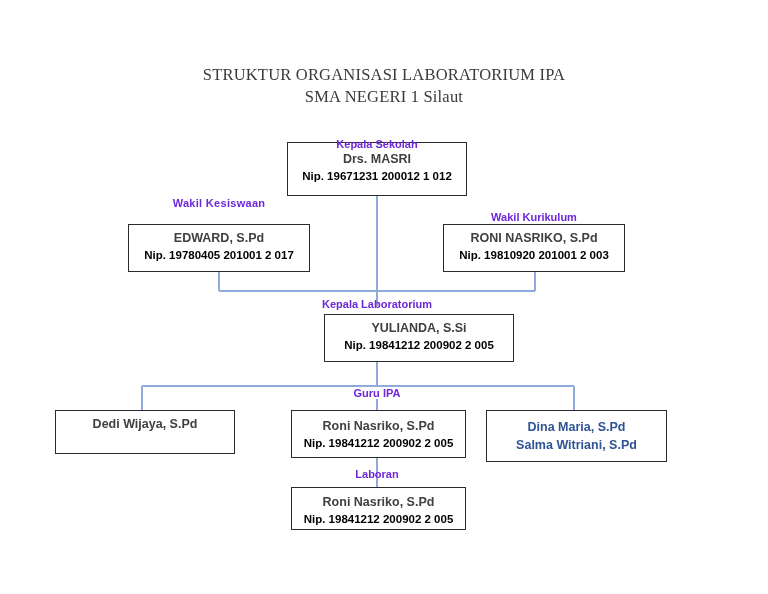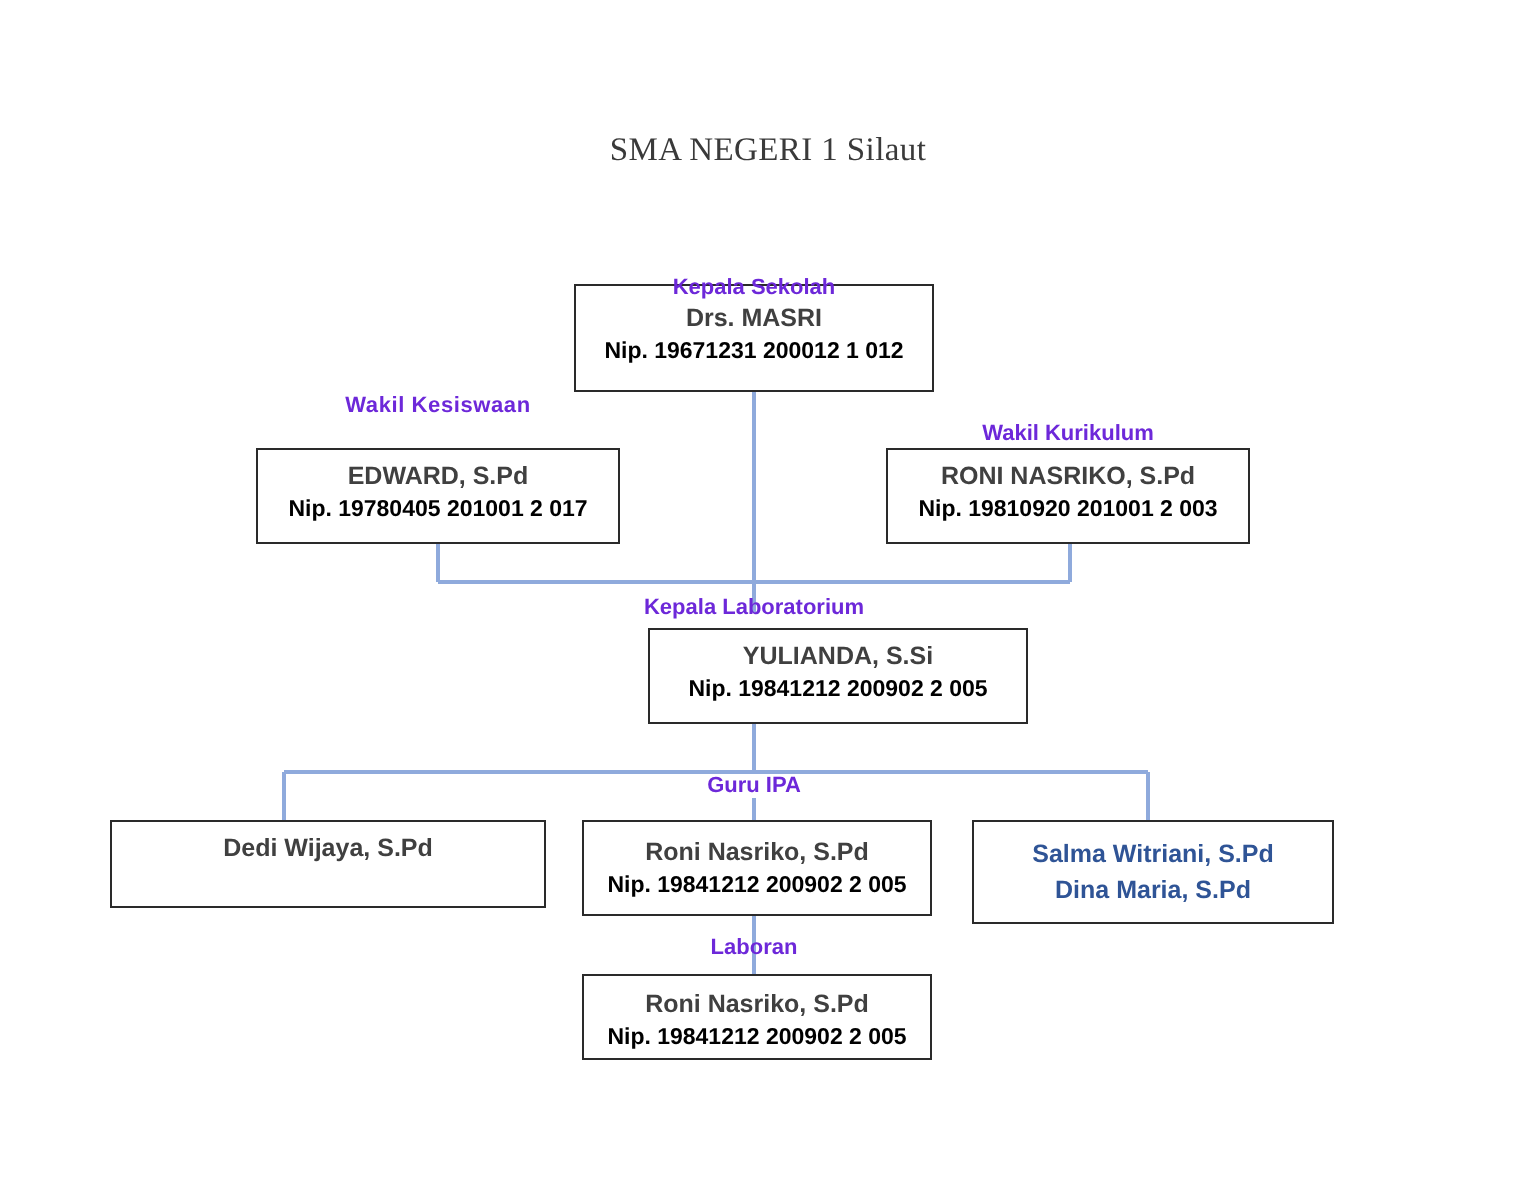--- a/index.html
+++ b/index.html
@@ -95,20 +95,21 @@
     white-space: nowrap;
     line-height: 18px;
   }
 </style>
 </head>
 <body>
 
 <div id="chart">
 
   <div class="title-block">
+    <div class="title-line">STRUKTUR ORGANISASI LABORATORIUM IPA</div>
     <div class="title-line">SMA NEGERI 1 Silaut</div>
   </div>
 
   <svg id="connectors" width="768" height="594" viewBox="0 0 768 594">
     <g stroke="#8faadc" stroke-width="2" fill="none" shape-rendering="crispEdges">
 
       <line x1="377" y1="196" x2="377" y2="306"></line>
 
       <line x1="219" y1="272" x2="219" y2="291"></line>
       <line x1="535" y1="272" x2="535" y2="291"></line>
@@ -145,32 +146,32 @@
   </div>
 
   <div class="node-label" style="left:277px; top:298px; width:200px;">Kepala Laboratorium</div>
   <div class="node-box" style="left:283px; top:314px; width:190px; height:48px; padding-top:5px;margin-left:41px;">
     <div class="node-name">YULIANDA, S.Si</div>
     <div class="node-nip">Nip. 19841212 200902 2 005</div>
   </div>
 
   <div class="node-label" style="left:277px; top:387px; width:200px; z-index:4; background:#ffffff;">Guru   IPA</div>
 
-  <div class="node-box" style="left:55px; top:410px; width:218px; height:44px; padding-top:5px;">
+  <div class="node-box" style="left:55px; top:410px; width:180px; height:44px; padding-top:5px;">
     <div class="node-name">Dedi Wijaya, S.Pd</div>
   </div>
 
   <div class="node-box" style="left:291px; top:410px; width:175px; height:48px; padding-top:7px;">
     <div class="node-name">Roni Nasriko, S.Pd</div>
     <div class="node-nip">Nip. 19841212 200902 2 005</div>
   </div>
 
   <div class="node-box" style="left:486px; top:410px; width:181px; height:52px; padding-top:7px;">
+    <div class="node-name2">Dina Maria, S.Pd</div>
     <div class="node-name2">Salma Witriani, S.Pd</div>
-    <div class="node-name2">Dina Maria, S.Pd</div>
   </div>
 
   <div class="node-label" style="left:277px; top:468px; width:200px; z-index:4;">Laboran</div>
   <div class="node-box" style="left:291px; top:487px; width:175px; height:43px; padding-top:6px;">
     <div class="node-name">Roni Nasriko, S.Pd</div>
     <div class="node-nip">Nip. 19841212 200902 2 005</div>
   </div>
 
 </div>
 

